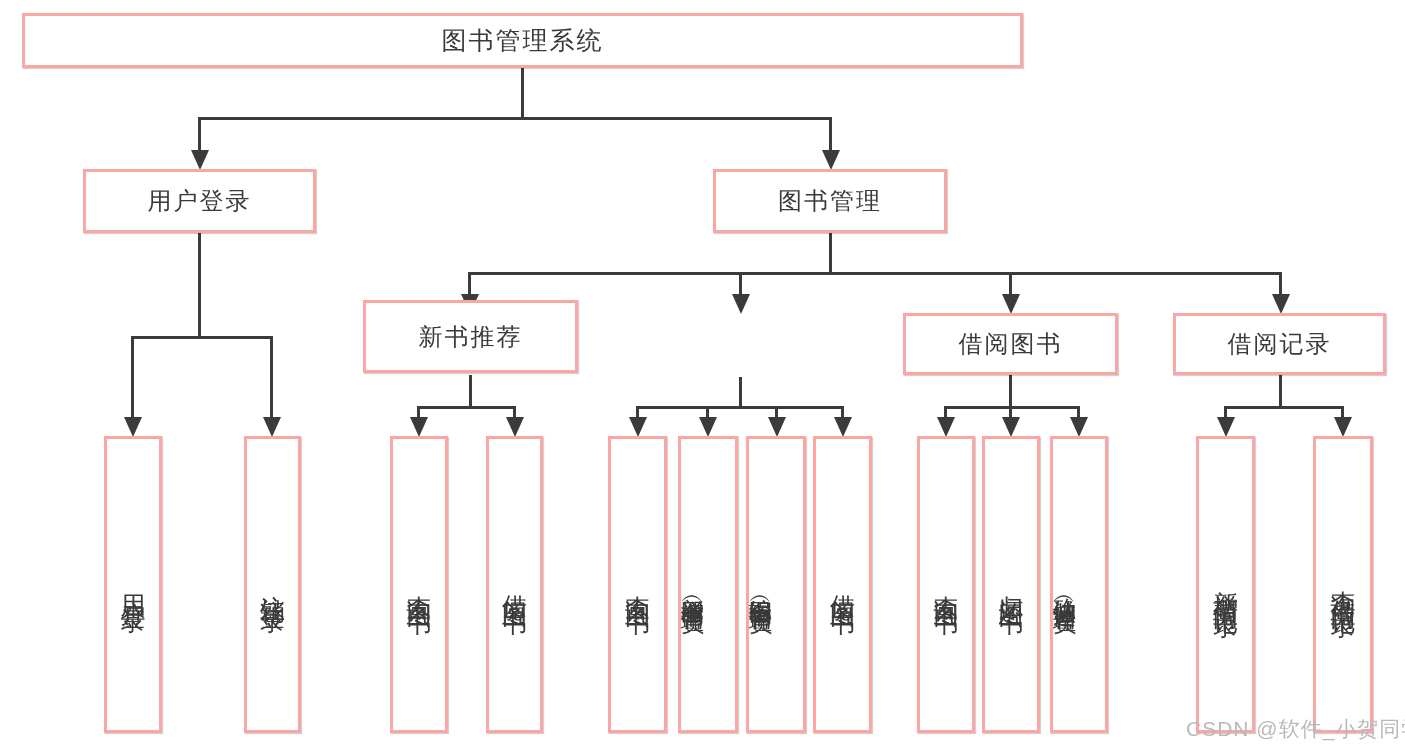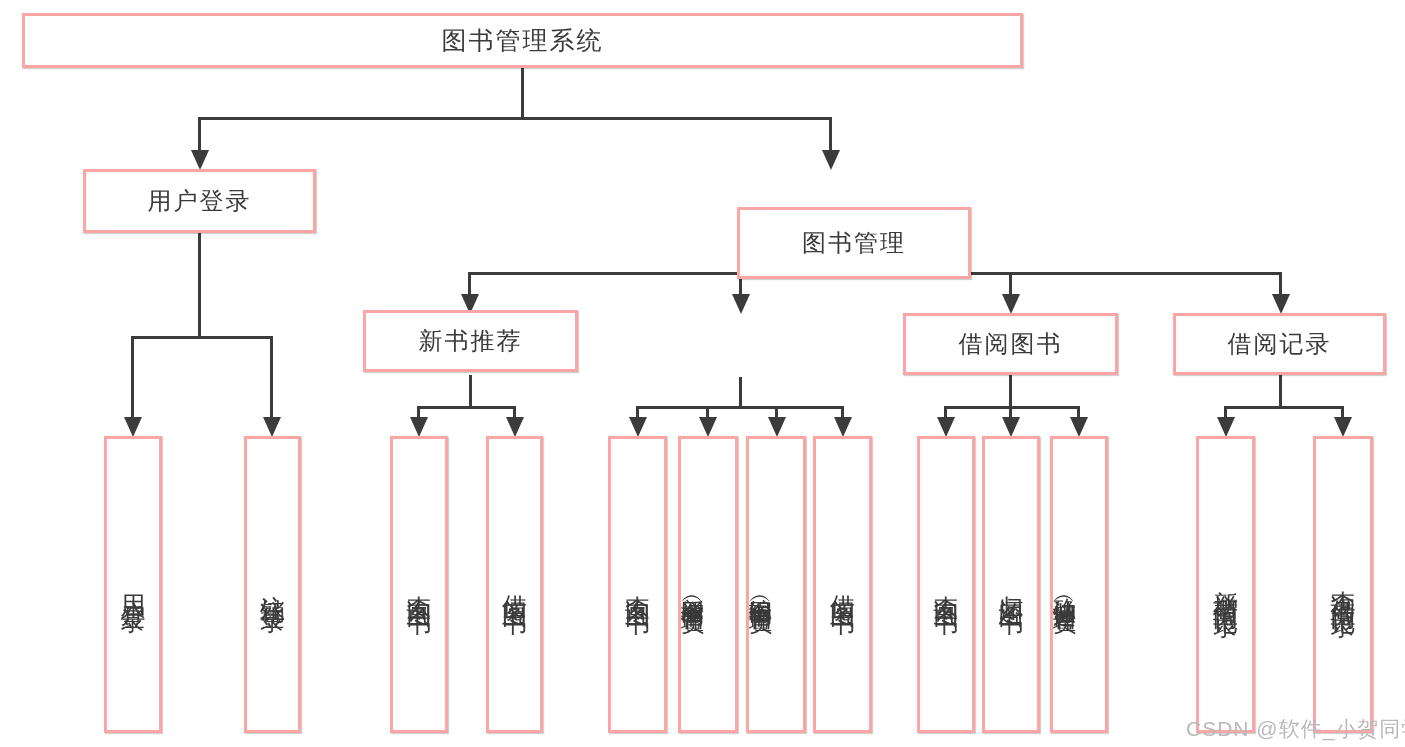--- a/index.html
+++ b/index.html
@@ -99,25 +99,25 @@
   <div class="line" style="left:1341px;top:406px;width:3px;height:14px;"></div>
   <div class="arrow" style="left:1334px;top:417px;"></div>
 
   <div class="node hbox rootbox" style="left:22px;top:13px;width:1001px;height:55px;">
     <span>图书管理系统</span>
   </div>
 
   <div class="node hbox" style="left:83px;top:169px;width:233px;height:64px;">
     <span>用户登录</span>
   </div>
-  <div class="node hbox" style="left:737px;top:169px;width:234px;height:72px;margin-top:38px;">
+  <div class="node hbox" style="left:713px;top:169px;width:234px;height:64px;">
     <span>图书管理</span>
   </div>
 
-  <div class="node hbox" style="left:363px;top:310px;width:215px;height:62px;">
+  <div class="node hbox" style="left:363px;top:300px;width:215px;height:73px;">
     <span>新书推荐</span>
   </div>
   <div class="node hbox" style="left:903px;top:313px;width:215px;height:62px;">
     <span>借阅图书</span>
   </div>
   <div class="node hbox" style="left:1173px;top:313px;width:213px;height:62px;">
     <span>借阅记录</span>
   </div>
 
   <div class="node vbox" style="left:104px;top:436px;width:58px;height:297px;">

